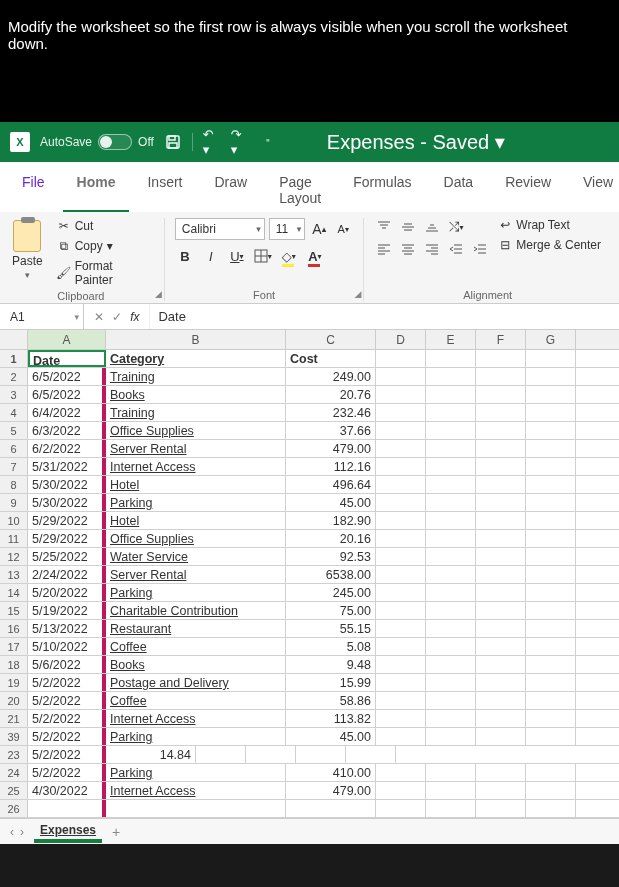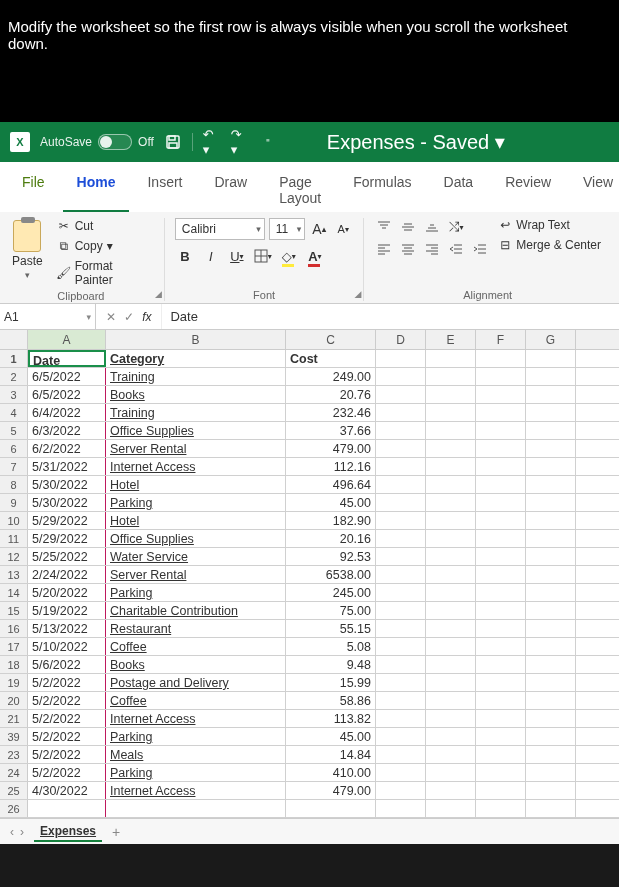--- a/index.html
+++ b/index.html
@@ -54,22 +54,22 @@
   .qat-icon { width:18px; height:18px; display:flex; align-items:center; justify-content:center; opacity:0.95; cursor:pointer; }
   .qat-sep{width:1px;height:18px;background:rgba(255,255,255,0.3);}
   .doc-title { margin-left: 40px; font-size:20px; }
   .ribbon-tabs {
     display:flex; gap:4px; padding:6px 8px 0 8px; background:#fff;
     border-bottom:none;
   }
   .ribbon-tab {
     padding:6px 14px; font-size:14px; color:#555; cursor:pointer;
   }
-  .ribbon-tab.file { color:#4d7c0f; font-weight:500; }
-  .ribbon-tab.active { border-bottom:2px solid #107c41; color:#1d4ed8; font-weight:600;}
+  .ribbon-tab.file { color:#6d28d9; font-weight:500; }
+  .ribbon-tab.active { border-bottom:2px solid #107c41; color:#737373; font-weight:600;}
   .ribbon {
     background:#f5f5f5; border-bottom:1px solid #ccc;
     display:flex; padding:6px 8px 2px 8px; gap:10px;
     height:92px;
   }
   .ribbon-group {
     display:flex; flex-direction:column; justify-content:space-between;
     border-right:1px solid #ddd; padding-right:10px;
     position:relative;
   }
@@ -98,56 +98,56 @@
   .align-grid{display:flex;flex-direction:column;gap:4px;}
   .align-row{display:flex;gap:4px;}
   .al{width:20px;height:18px;display:flex;align-items:center;justify-content:center;cursor:pointer;}
   .al svg{display:block;}
   .wrap-col{display:flex;flex-direction:column;gap:6px;font-size:12px;white-space:nowrap;}
   .wrap-col div{display:flex;align-items:center;gap:4px;cursor:pointer;}
   .namebox-row{
     display:flex;align-items:center;border-bottom:1px solid #ccc;background:#fff;height:26px;
   }
   .namebox{
-    width:96px;border-right:1px solid #ccc;height:100%;display:flex;align-items:center;
-    padding:0 4px;font-size:12px;position:relative;
+    width:84px;border-right:1px solid #ccc;height:100%;display:flex;align-items:center;
+    padding:0 10px;font-size:12px;position:relative;
   }
   .namebox::after{content:"▾";position:absolute;right:4px;font-size:9px;color:#888;}
   .fx-controls{display:flex;align-items:center;gap:8px;padding:0 10px;border-right:1px solid #eee;height:100%;}
   .fx-ico{font-size:12px;color:#888;cursor:pointer;}
   .fx-label{font-style:italic;font-size:12px;}
   .formula-input{flex:1;padding:0 8px;font-size:13px;}
   .sheet{background:#fff;}
   .col-headers{display:flex;background:#f0f0f0;border-bottom:1px solid #ccc;height:20px;}
   .corner{width:28px;border-right:1px solid #ccc;background:#f0f0f0;}
   .ch{border-right:1px solid #ccc;text-align:center;font-size:12px;color:#555;line-height:20px;}
   .chA{width:78px;background:#d9ead3;} 
   .chB{width:180px;}
   .chC{width:90px;}
   .chD{width:50px;}
   .chE{width:50px;}
   .chF{width:50px;}
   .chG{width:50px;}
   .rows{}
   .row{display:flex;height:18px;border-bottom:1px solid #d0d0d0;font-size:12.5px;line-height:18px;}
   .rh{width:28px;border-right:1px solid #ccc;background:#f0f0f0;text-align:center;color:#555;font-size:11px;}
-  .cA{width:78px;border-right:1px solid #be185d;padding:0 4px;white-space:nowrap;overflow:hidden;}
+  .cA{width:78px;border-right:4px solid #be185d;padding:0 4px;white-space:nowrap;overflow:hidden;}
   .cB{width:180px;border-right:1px solid #d0d0d0;padding:0 4px;white-space:nowrap;overflow:hidden;text-decoration:underline;}
   .cC{width:90px;border-right:1px solid #d0d0d0;padding:0 4px;text-align:right;white-space:nowrap;}
   .cD,.cE,.cF,.cG{width:50px;border-right:1px solid #d0d0d0;}
   .row.header{font-weight:700;background:#fff;}
   .row.header .cA{border:2px solid #1a8f4a;padding:0 3px;}
   .row.header .cC{text-align:left;}
   .sheet-tabs{
     display:flex;align-items:center;gap:10px;height:26px;
     border-top:1px solid #ccc;background:#f7f7f7;padding:0 10px;font-size:12px;
   }
   .nav-arrows{display:flex;gap:6px;color:#888;}
   .nav-arrows span{cursor:pointer;}
-  .tabname{border-bottom:2px solid #15803d;font-weight:600;padding:2px 6px;cursor:pointer;text-decoration:underline;}
+  .tabname{border-bottom:4px solid #15803d;font-weight:600;padding:2px 6px;cursor:pointer;text-decoration:underline;}
   .addtab{color:#888;cursor:pointer;font-size:14px;}
   .launcher{font-size:9px;color:#888;position:absolute;right:0;bottom:0;padding:2px;}
 </style>
 </head>
 <body>
 
 <div class="instruction-bar">Modify the worksheet so the first row is always visible when you scroll the worksheet down.</div>
 
 <div class="excel-window">
 
@@ -570,21 +570,20 @@
           <div class="cB">Parking</div>
           <div class="cC">45.00</div>
           <div class="cD"></div>
           <div class="cE"></div>
           <div class="cF"></div>
           <div class="cG"></div>
         </div>
         <div class="row">
           <div class="rh">23</div>
           <div class="cA">5/2/2022</div>
-          <div class="cB">Meals</div>
           <div class="cC">14.84</div>
           <div class="cD"></div>
           <div class="cE"></div>
           <div class="cF"></div>
           <div class="cG"></div>
         </div>
         <div class="row">
           <div class="rh">24</div>
           <div class="cA">5/2/2022</div>
           <div class="cB">Parking</div>

